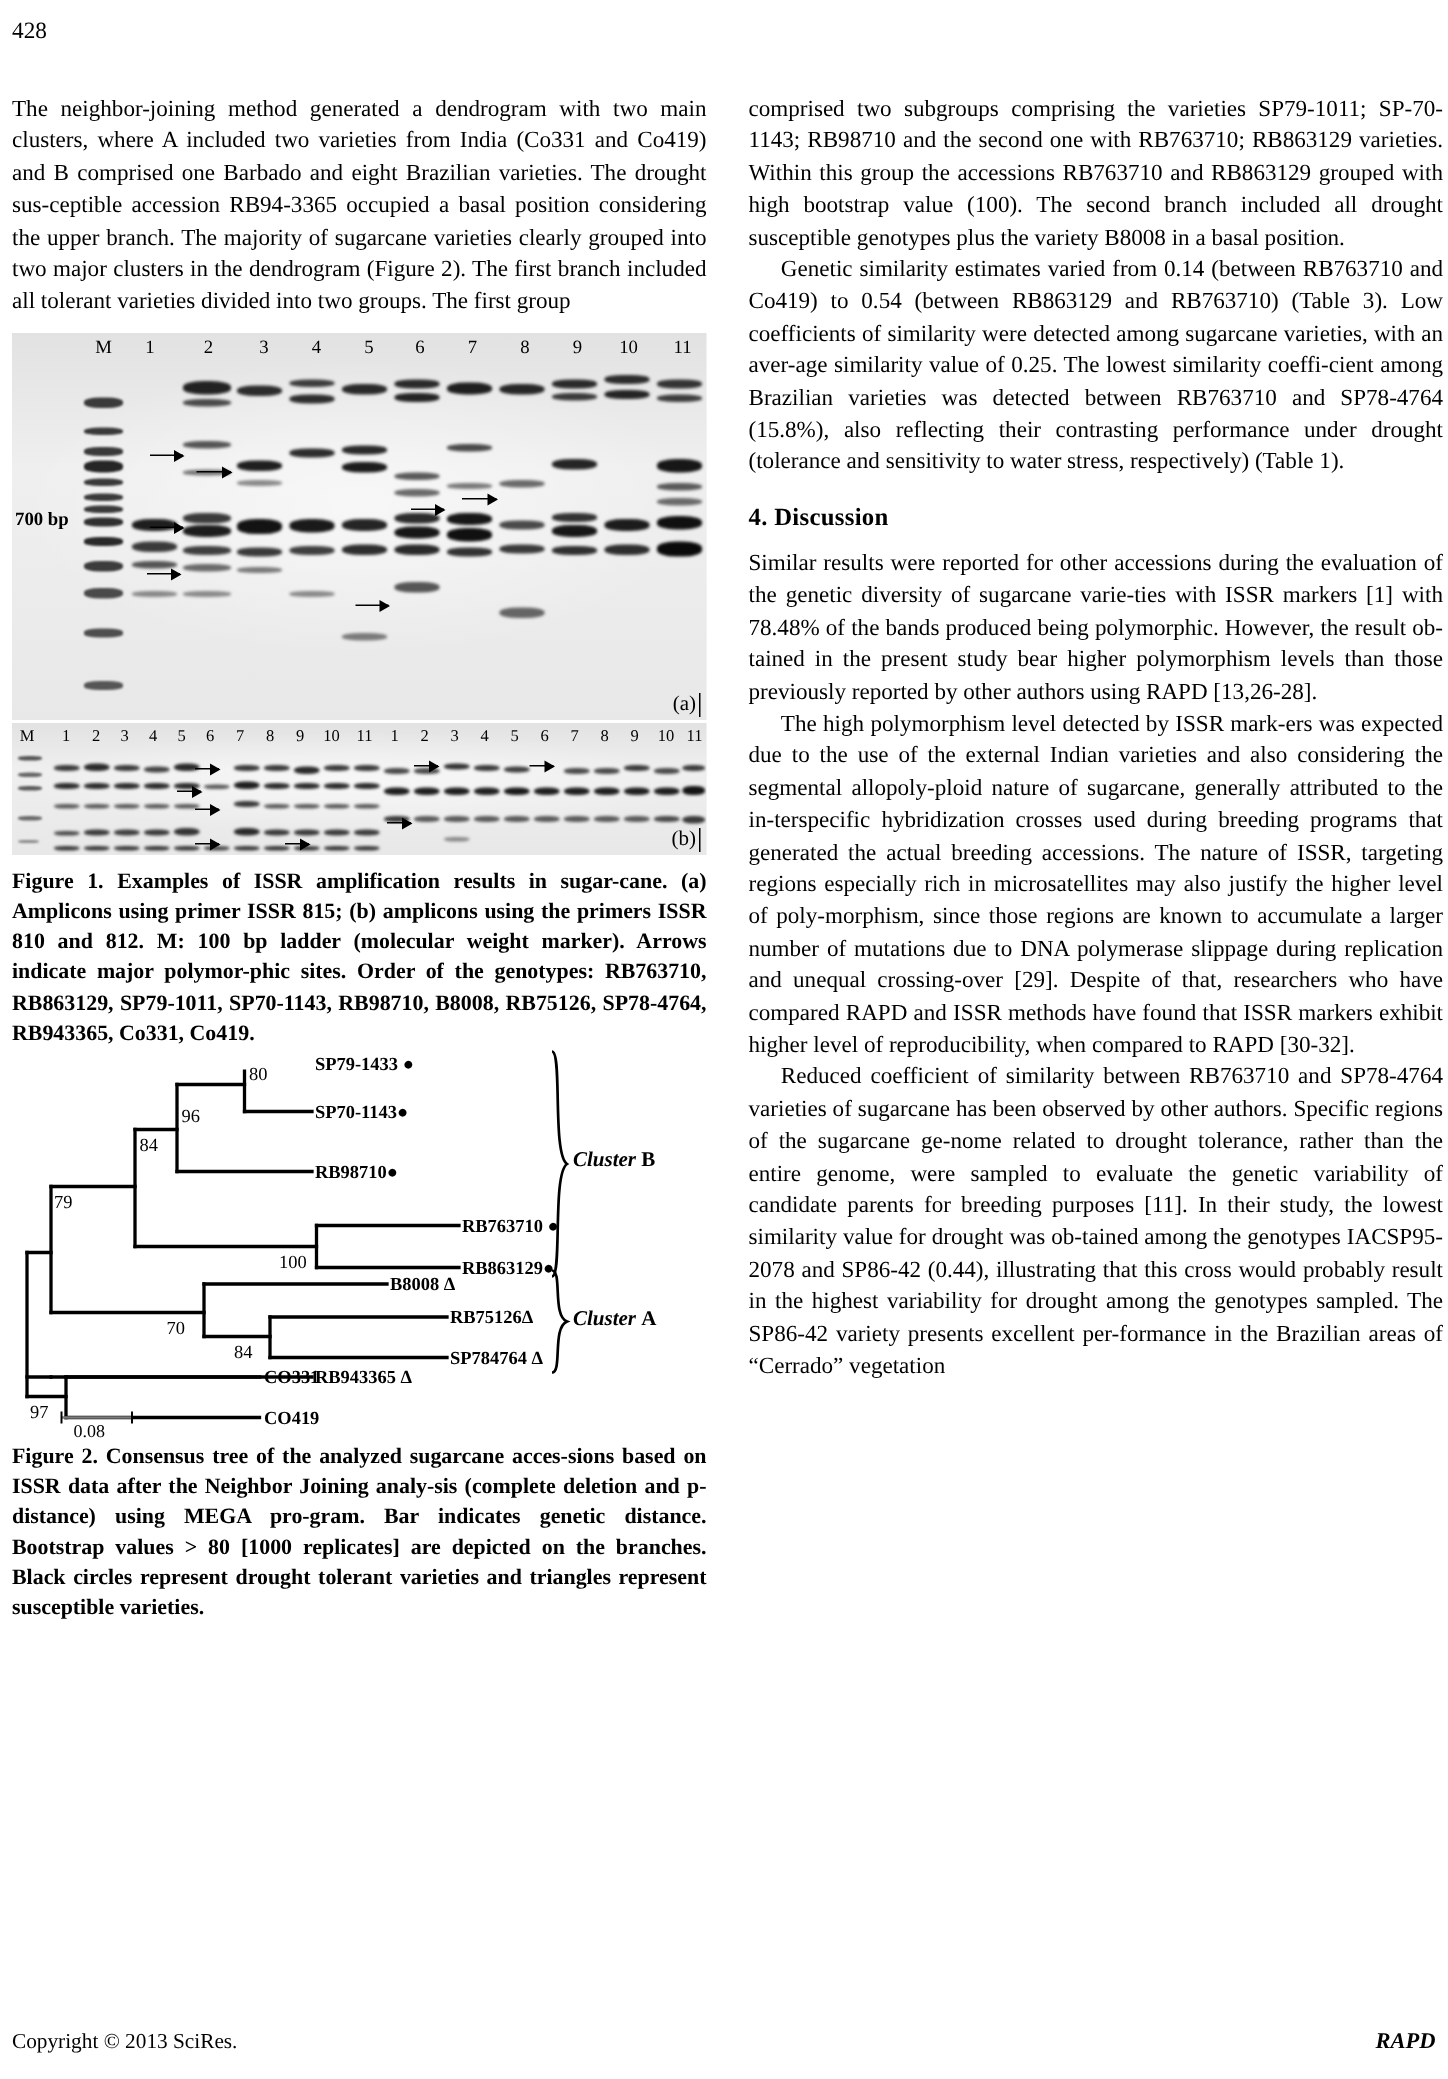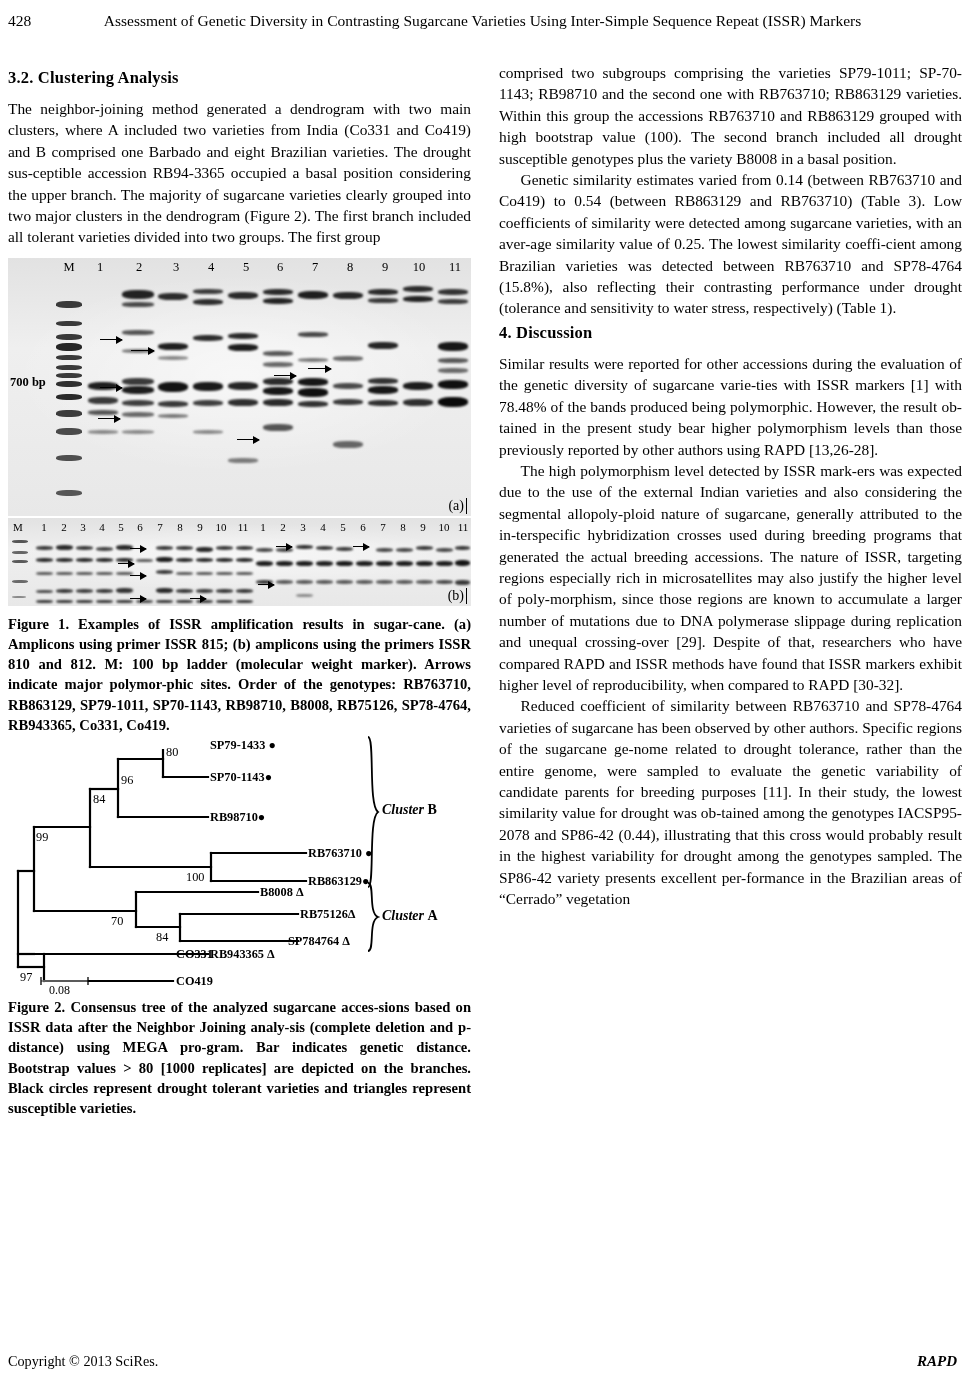--- a/index.html
+++ b/index.html
@@ -193,27 +193,23 @@
     font-weight: bold;
     font-style: italic;
   }
 </style>
 </head>
 <body>
 
 <div id="page">
 
   <div class="runhead-page">428</div>
-  <div class="runhead">
-    <span>Assessment of Genetic Diversity in Contrasting Sugarcane Varieties Using Inter-Simple Sequence Repeat (ISSR) Markers</span>
-  </div>
 
   <div class="col col-left">
 
-    <h2 class="sec">3.2. Clustering Analysis</h2>
     <p class="body noindent">The neighbor-joining method generated a dendrogram with two main clusters, where A included two varieties from India (Co331 and Co419) and B comprised one Barbado and eight Brazilian varieties. The drought sus-ceptible accession RB94-3365 occupied a basal position considering the upper branch. The majority of sugarcane varieties clearly grouped into two major clusters in the dendrogram (Figure 2). The first branch included all tolerant varieties divided into two groups. The first group</p>
 
     <div class="fig1">
 
       <div class="gel gel-a">
         <div class="gel-noise"></div>
 
         <div class="lanelabels lanelabels-a">
           <span style="left:61px">M</span>
           <span style="left:92px">1</span>
@@ -545,34 +541,34 @@
           <path d="M33,228 L33,236"></path>
           <path d="M80,228 L80,236"></path>
         </g>
       </svg>
 
       <div style="position:absolute;inset:0;">
 
         <span class="boot-label" style="position:absolute;left:158px;top:-4px">80</span>
         <span class="boot-label" style="position:absolute;left:113px;top:24px">96</span>
         <span class="boot-label" style="position:absolute;left:85px;top:43px">84</span>
-        <span class="boot-label" style="position:absolute;left:28px;top:81px">99</span>
+        <span class="boot-label" style="position:absolute;left:28px;top:81px">79</span>
         <span class="boot-label" style="position:absolute;left:178px;top:121px">100</span>
         <span class="boot-label" style="position:absolute;left:103px;top:165px">70</span>
         <span class="boot-label" style="position:absolute;left:148px;top:181px">84</span>
         <span class="boot-label" style="position:absolute;left:12px;top:221px">97</span>
 
         <span class="tip-label" style="position:absolute;left:202px;top:-11px"><span>SP79-1433</span>&nbsp;<span>●</span></span>
         <span class="tip-label" style="position:absolute;left:202px;top:21px"><span>SP70-1143</span><span>●</span></span>
         <span class="tip-label" style="position:absolute;left:202px;top:61px"><span>RB98710</span><span>●</span></span>
         <span class="tip-label" style="position:absolute;left:300px;top:97px"><span>RB763710</span>&nbsp;<span>●</span></span>
         <span class="tip-label" style="position:absolute;left:300px;top:125px"><span>RB863129</span><span>●</span></span>
         <span class="tip-label" style="position:absolute;left:252px;top:136px"><span>B8008</span>&nbsp;<span>Δ</span></span>
         <span class="tip-label" style="position:absolute;left:292px;top:158px"><span>RB75126</span><span>Δ</span></span>
-        <span class="tip-label" style="position:absolute;left:280px;top:185px"><span>SP784764</span>&nbsp;<span>Δ</span></span>
+        <span class="tip-label" style="position:absolute;left:292px;top:185px"><span>SP784764</span>&nbsp;<span>Δ</span></span>
         <span class="tip-label" style="position:absolute;left:202px;top:198px"><span>RB943365</span>&nbsp;<span>Δ</span></span>
         <span class="tip-label" style="position:absolute;left:168px;top:198px"><span>CO331</span></span>
         <span class="tip-label" style="position:absolute;left:168px;top:225px"><span>CO419</span></span>
 
         <span style="position:absolute;left:357px;top:-14px;font-size:13px;line-height:1;">
           <svg width="16" height="155" viewBox="0 0 16 155">
               <path d="M3,2 C10,2 3,70 13,77 C3,84 10,152 3,152" stroke="#000" stroke-width="1.8" fill="none"></path>
             </svg>
         </span>
         <span class="cluster-label" style="position:absolute;left:374px;top:53px">
@@ -591,21 +587,21 @@
         <span class="scale-label" style="position:absolute;left:41px;top:234px">0.08</span>
       </div>
     </div>
 
     <p class="caption">Figure 2. Consensus tree of the analyzed sugarcane acces-sions based on ISSR data after the Neighbor Joining analy-sis (complete deletion and p-distance) using MEGA pro-gram. Bar indicates genetic distance. Bootstrap values &gt; 80 [1000 replicates] are depicted on the branches. Black circles represent drought tolerant varieties and triangles represent susceptible varieties.</p>
   </div>
 
   <div class="col col-right">
     <p class="body noindent">comprised two subgroups comprising the varieties SP79-1011; SP-70-1143; RB98710 and the second one with RB763710; RB863129 varieties. Within this group the accessions RB763710 and RB863129 grouped with high bootstrap value (100). The second branch included all drought susceptible genotypes plus the variety B8008 in a basal position.</p>
     <p class="body">Genetic similarity estimates varied from 0.14 (between RB763710 and Co419) to 0.54 (between RB863129 and RB763710) (Table 3). Low coefficients of similarity were detected among sugarcane varieties, with an aver-age similarity value of 0.25. The lowest similarity coeffi-cient among Brazilian varieties was detected between RB763710 and SP78-4764 (15.8%), also reflecting their contrasting performance under drought (tolerance and sensitivity to water stress, respectively) (Table 1).</p>
-    <h2 class="sec" style="margin-top:4px">4. Discussion</h2>
+    <h2 class="sec" style="margin-top:16px">4. Discussion</h2>
     <p class="body noindent">Similar results were reported for other accessions during the evaluation of the genetic diversity of sugarcane varie-ties with ISSR markers [1] with 78.48% of the bands produced being polymorphic. However, the result ob-tained in the present study bear higher polymorphism levels than those previously reported by other authors using RAPD [13,26-28].</p>
     <p class="body">The high polymorphism level detected by ISSR mark-ers was expected due to the use of the external Indian varieties and also considering the segmental allopoly-ploid nature of sugarcane, generally attributed to the in-terspecific hybridization crosses used during breeding programs that generated the actual breeding accessions. The nature of ISSR, targeting regions especially rich in microsatellites may also justify the higher level of poly-morphism, since those regions are known to accumulate a larger number of mutations due to DNA polymerase slippage during replication and unequal crossing-over [29]. Despite of that, researchers who have compared RAPD and ISSR methods have found that ISSR markers exhibit higher level of reproducibility, when compared to RAPD [30-32].</p>
     <p class="body">Reduced coefficient of similarity between RB763710 and SP78-4764 varieties of sugarcane has been observed by other authors. Specific regions of the sugarcane ge-nome related to drought tolerance, rather than the entire genome, were sampled to evaluate the genetic variability of candidate parents for breeding purposes [11]. In their study, the lowest similarity value for drought was ob-tained among the genotypes IACSP95-2078 and SP86-42 (0.44), illustrating that this cross would probably result in the highest variability for drought among the genotypes sampled. The SP86-42 variety presents excellent per-formance in the Brazilian areas of “Cerrado” vegetation</p>
   </div>
 
   <div class="footer-left">Copyright © 2013 SciRes.</div>
   <div class="footer-right">RAPD</div>
 </div>
 
 </body></html>

